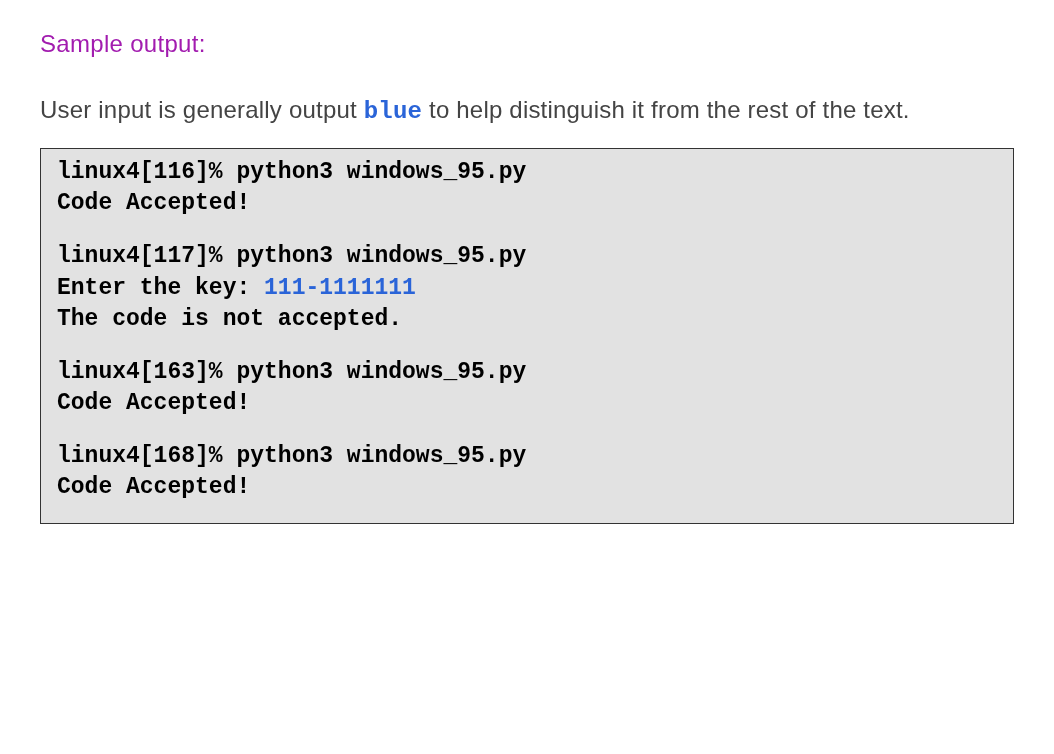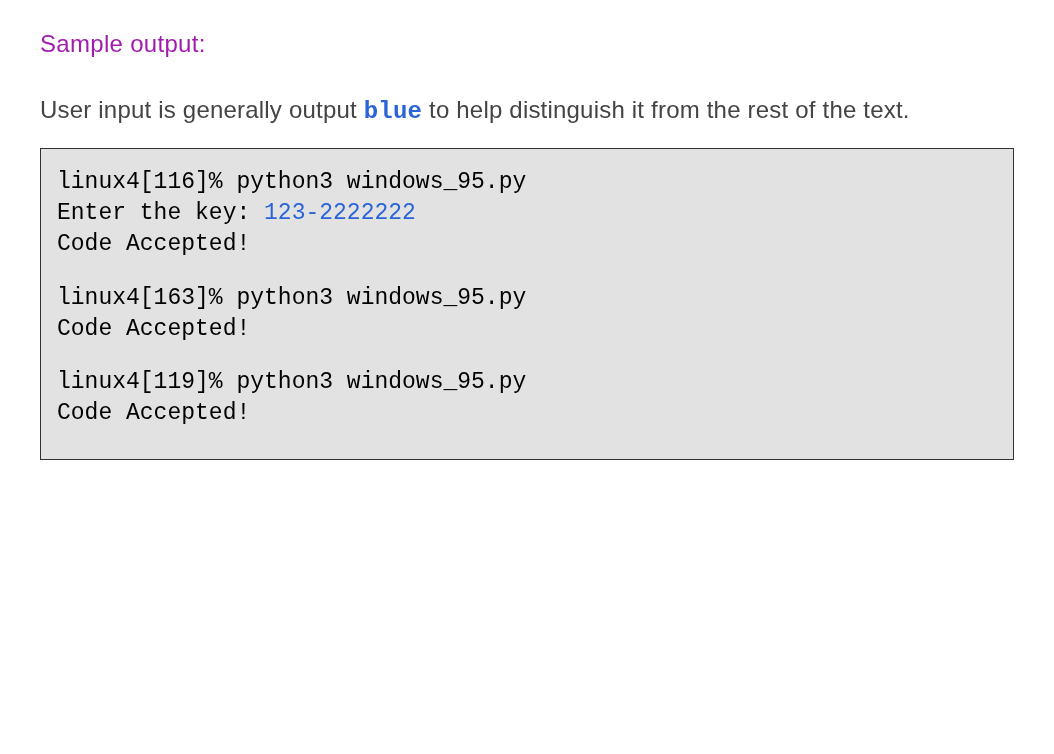--- a/index.html
+++ b/index.html
@@ -26,25 +26,25 @@
       letter-spacing: 0.2px;
     }
     .blue-word {
       font-family: Liberation Mono, monospace;
       font-weight: bold;
       color: #2A64D8;
     }
     .code-block {
       background: #E2E2E2;
       border: 1px solid #333;
-      padding: 18px 16px;
+      padding: 8px 16px;
       margin: 0 0 20px 0;
       font-family: "Courier New", Courier, monospace;
       font-size: 23px;
-      font-weight: normal;
+      font-weight: bold;
       line-height: 1.35;
       color: #000;
     }
     .code-group {
       margin-bottom: 22px;
     }
     .code-group:last-child {
       margin-bottom: 12px;
     }
     .code-line {
@@ -62,27 +62,31 @@
 
 <p class="heading">Sample output:</p>
 
 <p class="description">
   <span>User input is generally output </span><span class="blue-word">blue</span><span> to help distinguish it from the rest of the text.</span>
 </p>
 
 <div class="code-block">
   <div class="code-group">
     <div class="code-line"><span class="cmd-part">linux4[116]% python3 windows_95.py</span></div>
-    <div class="code-line"><span class="prompt-text">Enter the key: </span><span class="user-input">123-2222222</span></div>
     <div class="code-line"><span class="result-text">Code Accepted!</span></div>
   </div>
 
+  <div class="code-group">
+    <div class="code-line"><span class="cmd-part">linux4[117]% python3 windows_95.py</span></div>
+    <div class="code-line"><span class="prompt-text">Enter the key: </span><span class="user-input">111-1111111</span></div>
+    <div class="code-line"><span class="result-text">The code is not accepted.</span></div>
+  </div>
 
   <div class="code-group">
     <div class="code-line"><span class="cmd-part">linux4[163]% python3 windows_95.py</span></div>
     <div class="code-line"><span class="result-text">Code Accepted!</span></div>
   </div>
 
   <div class="code-group">
-    <div class="code-line"><span class="cmd-part">linux4[119]% python3 windows_95.py</span></div>
+    <div class="code-line"><span class="cmd-part">linux4[168]% python3 windows_95.py</span></div>
     <div class="code-line"><span class="result-text">Code Accepted!</span></div>
   </div>
 </div>
 
 </body></html>

